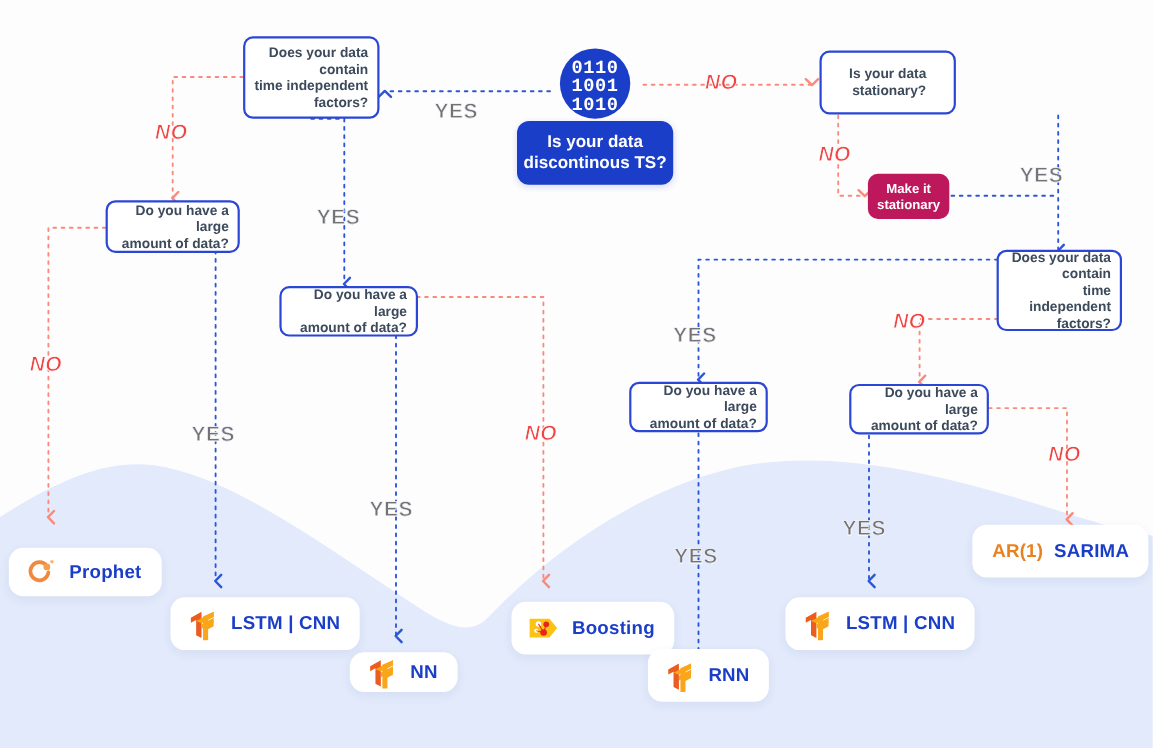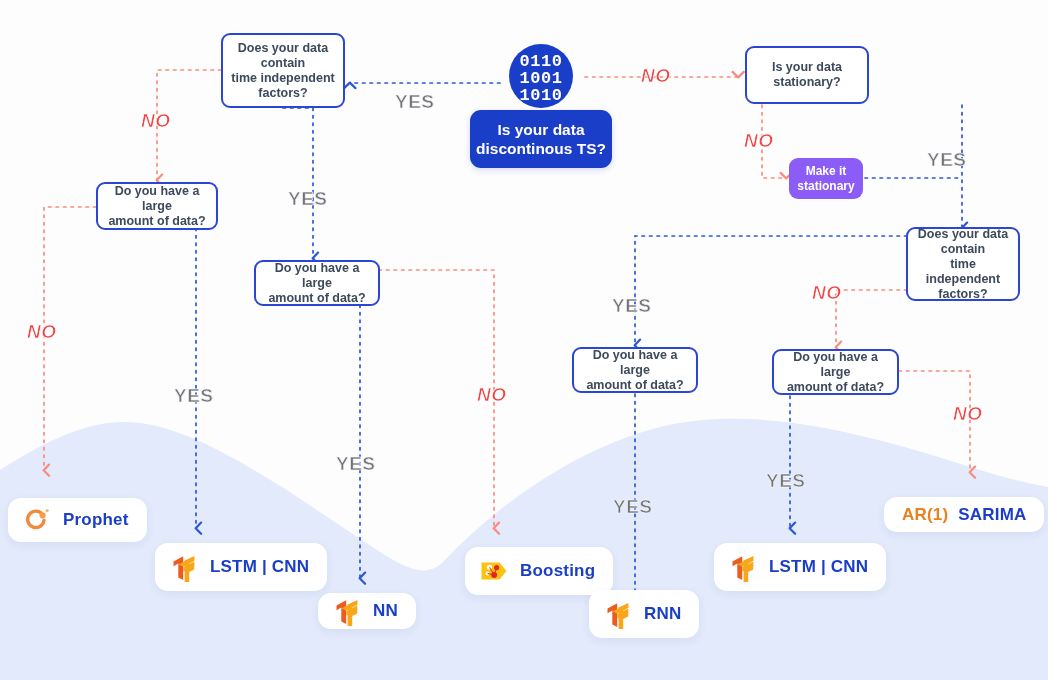--- a/index.html
+++ b/index.html
@@ -23,21 +23,21 @@
 
   
   .decision{
     background:#ffffff;
     border:2px solid #2b46d4;
     border-radius:9px;
     color:#3c4a5c;
     font-size:12.5px;
     line-height:15px;
     font-weight:600;
-    text-align:center;
+    text-align:right;
     display:flex;align-items:center;justify-content:center;
     padding:6px 8px;
     white-space:pre-line;
   }
 
   
   .root{
     background:#1a3ec8;
     border-radius:11px;
     color:#ffffff;
@@ -45,21 +45,21 @@
     line-height:19px;
     font-weight:700;
     text-align:center;
     display:flex;align-items:center;justify-content:center;
     white-space:pre-line;
     box-shadow:0 2px 6px rgba(26,62,200,.18);
   }
 
   
   .action{
-    background:#8b5cf6;
+    background:#be185d;
     border-radius:9px;
     color:#ffffff;
     font-size:12px;
     line-height:14.5px;
     font-weight:700;
     text-align:center;
     display:flex;align-items:center;justify-content:center;
     white-space:pre-line;
   }
 
@@ -243,21 +243,21 @@
     <svg class="ico" viewBox="0 0 30 30">
       <path d="M14.2,4.2 L4.5,9.6 L4.5,14.2 L9.3,11.6 L9.3,25.6 L14.2,28.1 L14.2,7.0 Z" fill="#ec5c1e"></path>
       <path d="M15.6,8.4 L15.6,32.3 L20.2,29.8 L20.2,20.1 L25.2,17.4 L25.2,12.8 L20.2,15.5
                L20.2,11.5 L25.2,8.8 L25.2,4.2 Z" fill="#f9a61a"></path>
       <path d="M9.4,12.5 L25.3,4.2 L25.3,8.7 L14.3,14.5 Z" fill="#f9a61a"></path>
       <path d="M14.3,15.3 L25.3,9.6 L25.3,14.0 L14.3,19.6 Z" fill="#f9a61a"></path>
     </svg>
     <span class="rlabel">LSTM | CNN</span>
   </div>
 
-  <div class="node result" style="left:884px;top:497px;height:35px;padding:0 18px;">
+  <div class="node result" style="left:884px;top:477px;height:48px;padding:0 18px;">
     <span class="rlabel">
       <span class="ar">AR(1)</span>
       <span>&nbsp;</span><span>SARIMA</span>
     </span>
   </div>
 
   <div class="elabel yes" style="left:395px;top:72px;">YES</div>
 
   <div class="elabel no" style="left:641px;top:66px;">NO</div>
 

